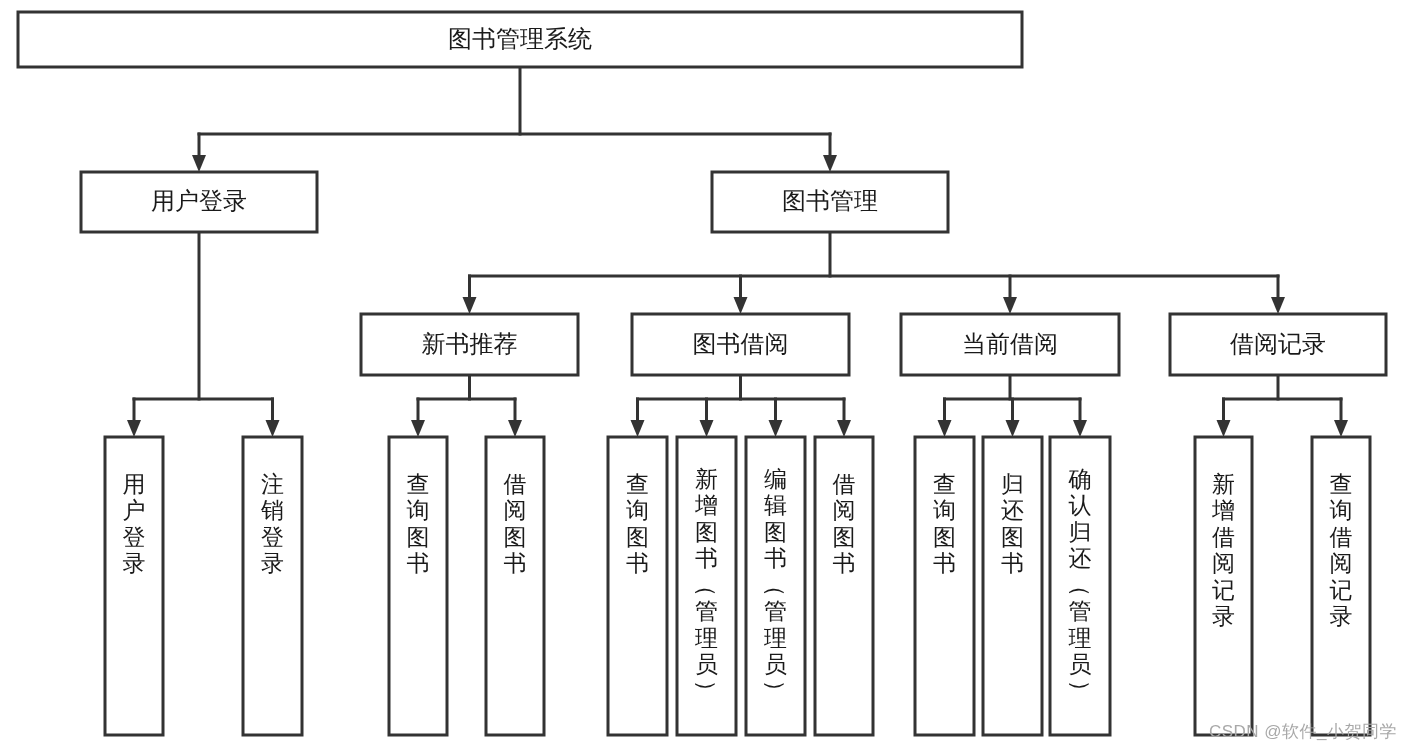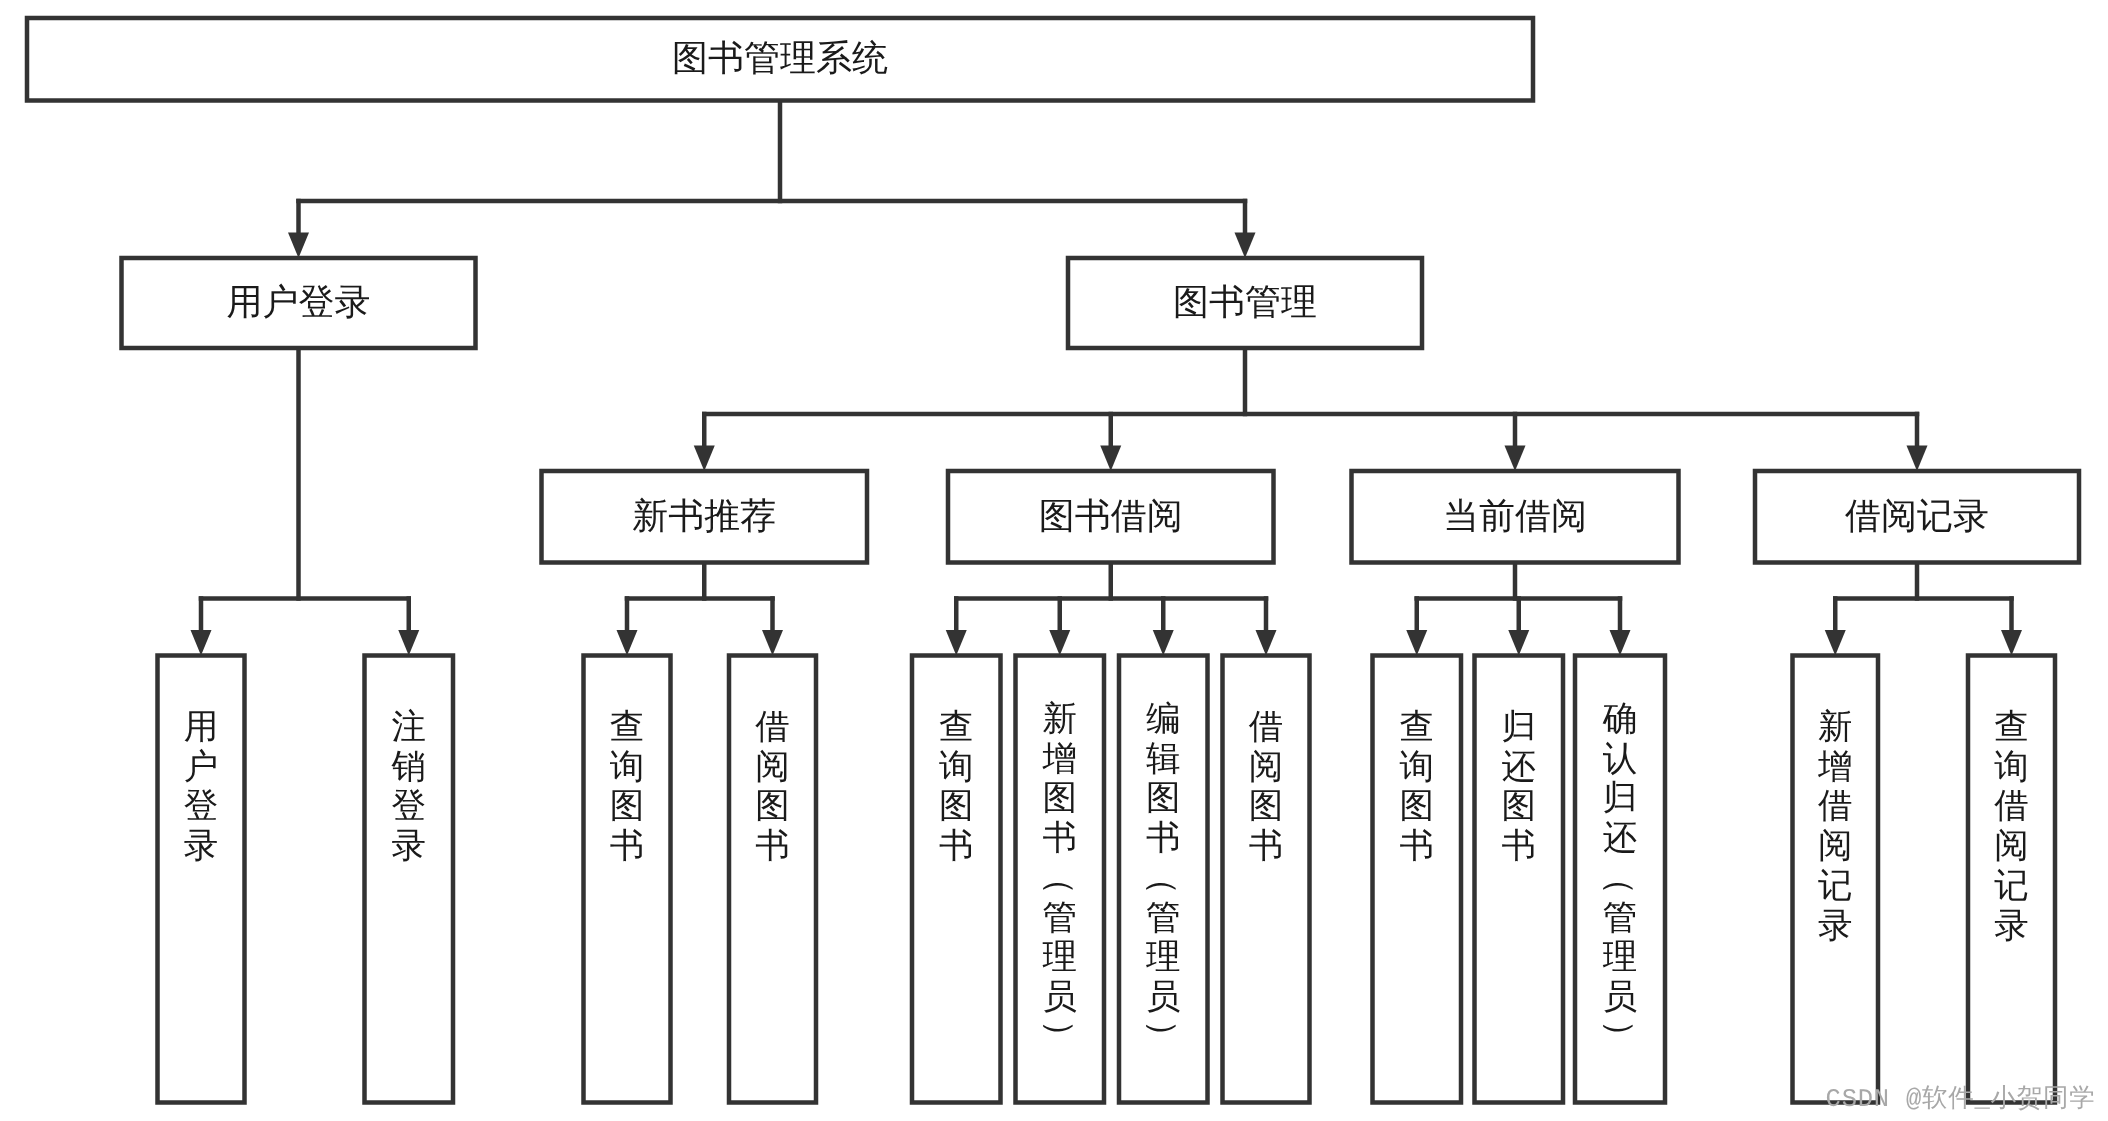--- a/index.html
+++ b/index.html
@@ -51,21 +51,21 @@
   .node-label-vertical {
     font-family: "Liberation Sans", "DejaVu Sans", sans-serif;
     fill: #1a1a1a;
     font-size: 23px;
     text-anchor: middle;
   }
   .watermark {
     position: absolute;
     right: 8px;
     bottom: 4px;
-    font-family: Liberation Mono, monospace;
+    font-family: Liberation Sans, sans-serif;
     font-size: 17px;
     color: #a8a8a8;
     white-space: nowrap;
     letter-spacing: 0.5px;
   }
 </style>
 </head>
 <body>
 
 <div id="diagram-root">

